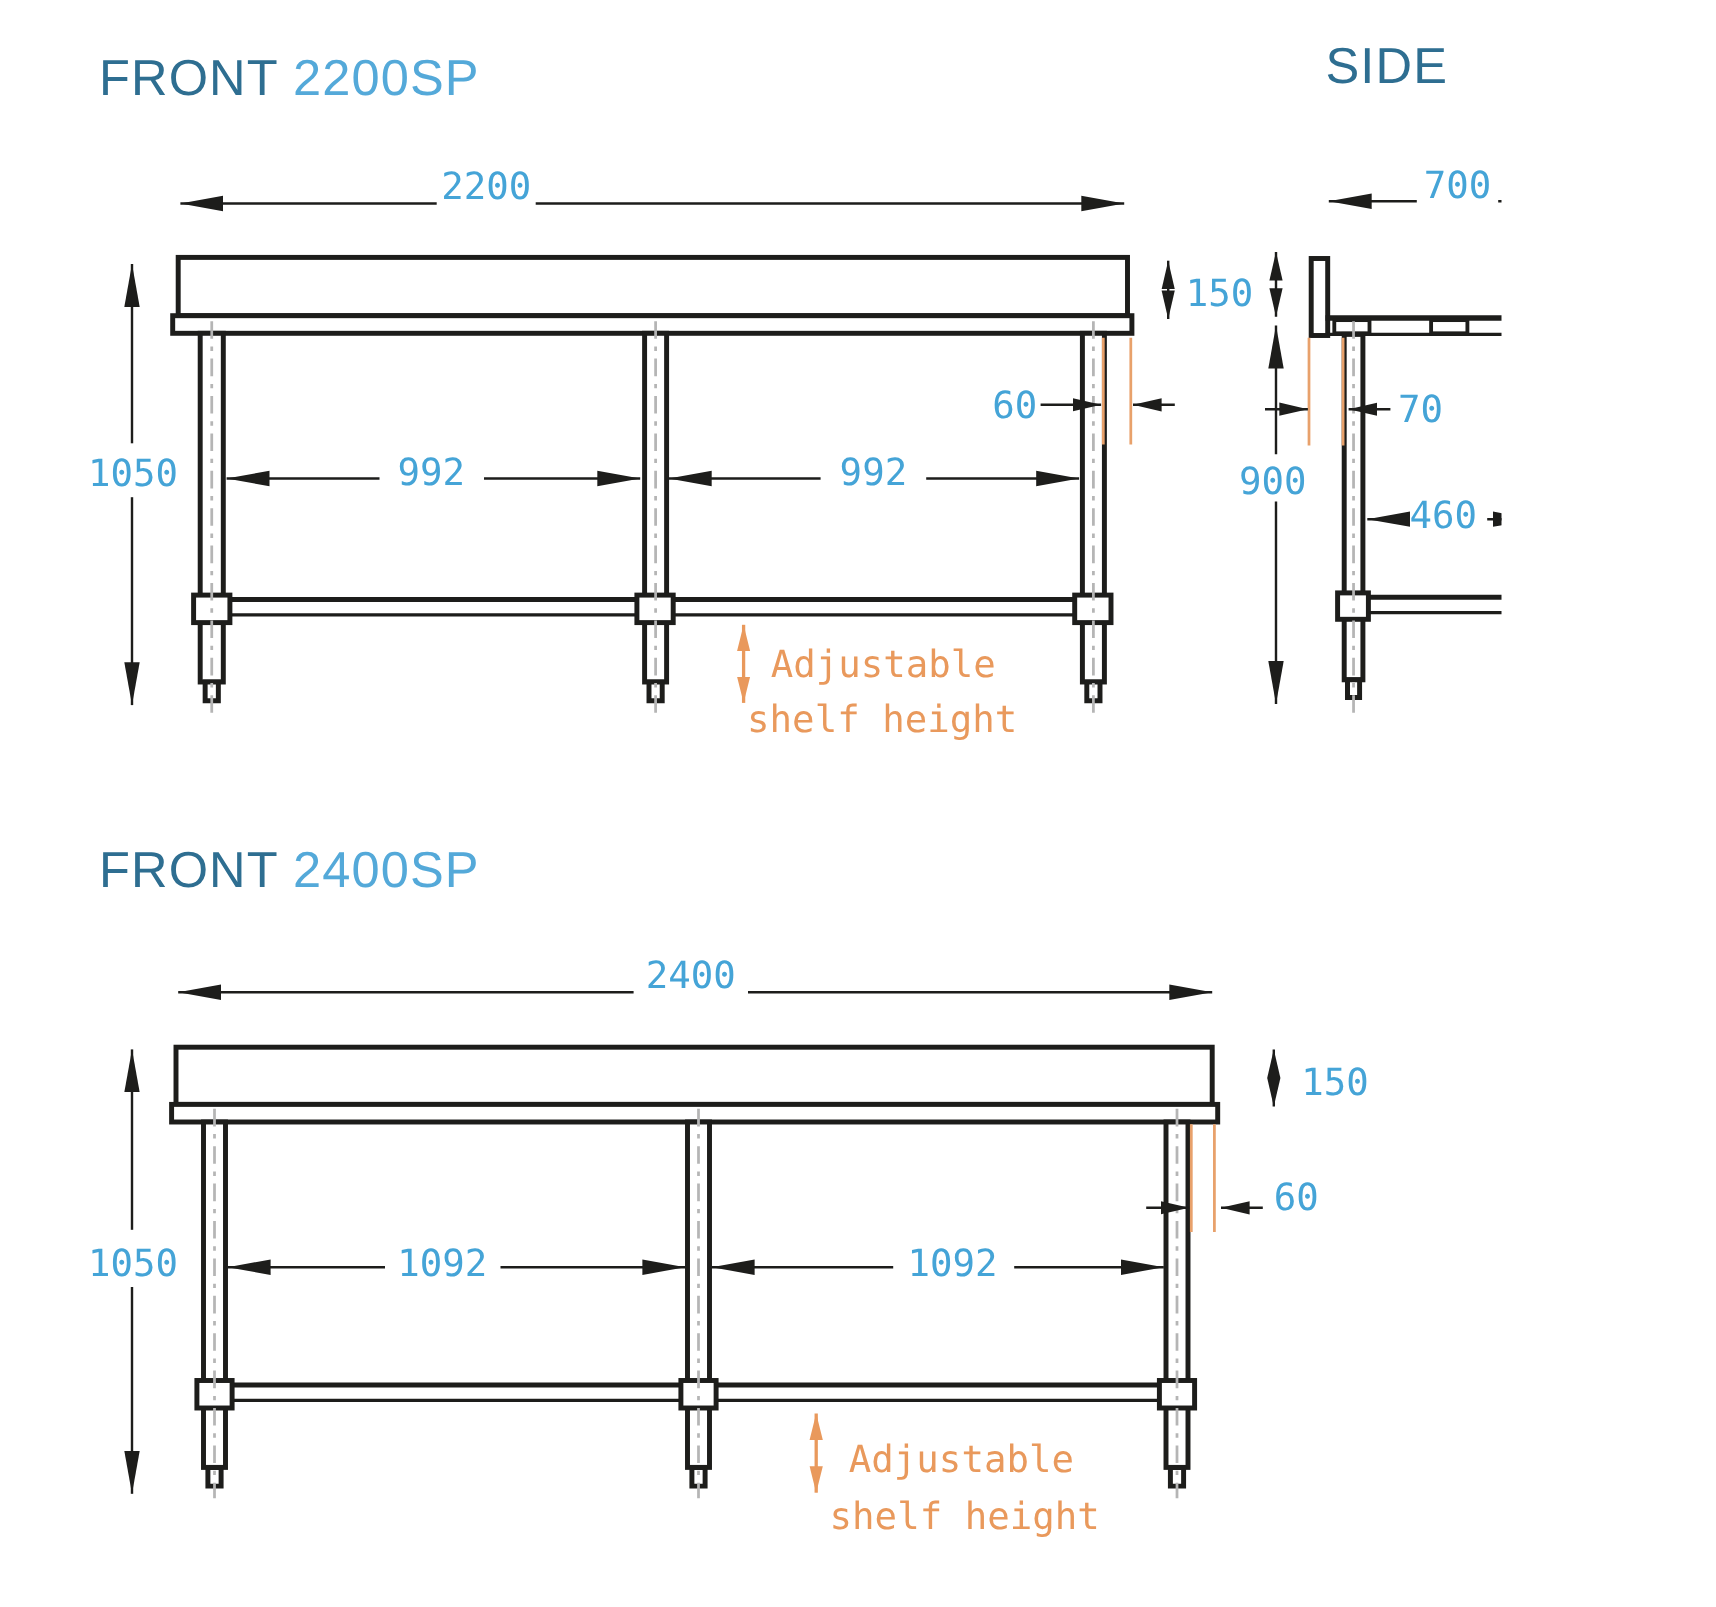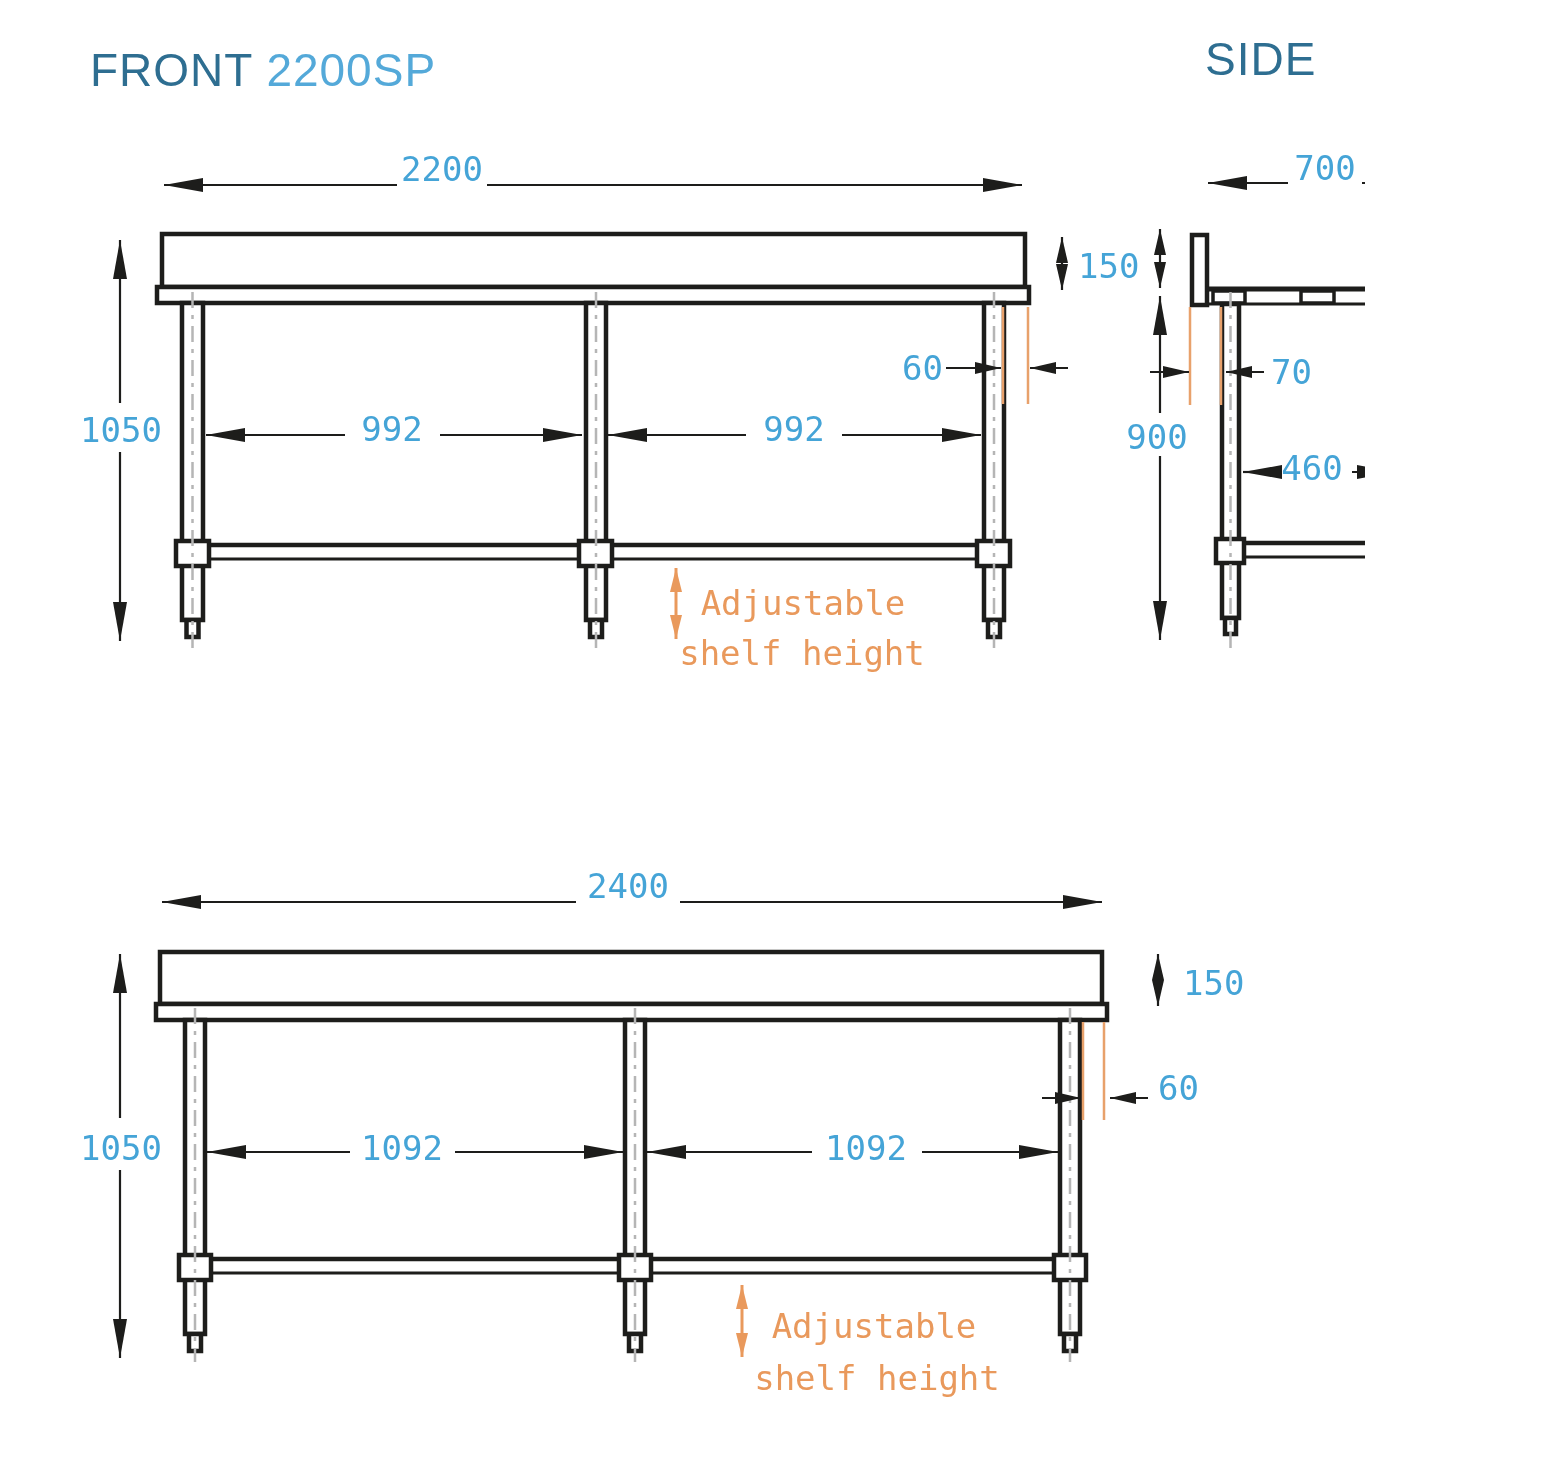--- a/index.html
+++ b/index.html
@@ -24,20 +24,24 @@
 <body>
 
 <div class="canvas">
 
   <div class="title" style="left:90px;top:47px;">
     <span class="dark">FRONT</span>
     <span class="light">2200SP</span>
   </div>
   <div class="title" style="left:1205px;top:36px;">
     <span class="dark">SIDE</span>
+  </div>
+  <div class="title" style="left:90px;top:767px;">
+    <span class="dark">FRONT</span>
+    <span class="light">2400SP</span>
   </div>
 
   <svg class="drawing" width="1560" height="1461" viewBox="0 0 1560 1461">
     <defs>
       <marker id="mA" markerUnits="userSpaceOnUse" markerWidth="40" markerHeight="16" refX="39" refY="8" orient="auto-start-reverse">
         <path d="M0,1 L39,8 L0,15 Z" fill="#1d1d1b"></path>
       </marker>
       <marker id="mS" markerUnits="userSpaceOnUse" markerWidth="27" markerHeight="14" refX="26" refY="7" orient="auto-start-reverse">
         <path d="M0,1 L26,7 L0,13 Z" fill="#1d1d1b"></path>
       </marker>

